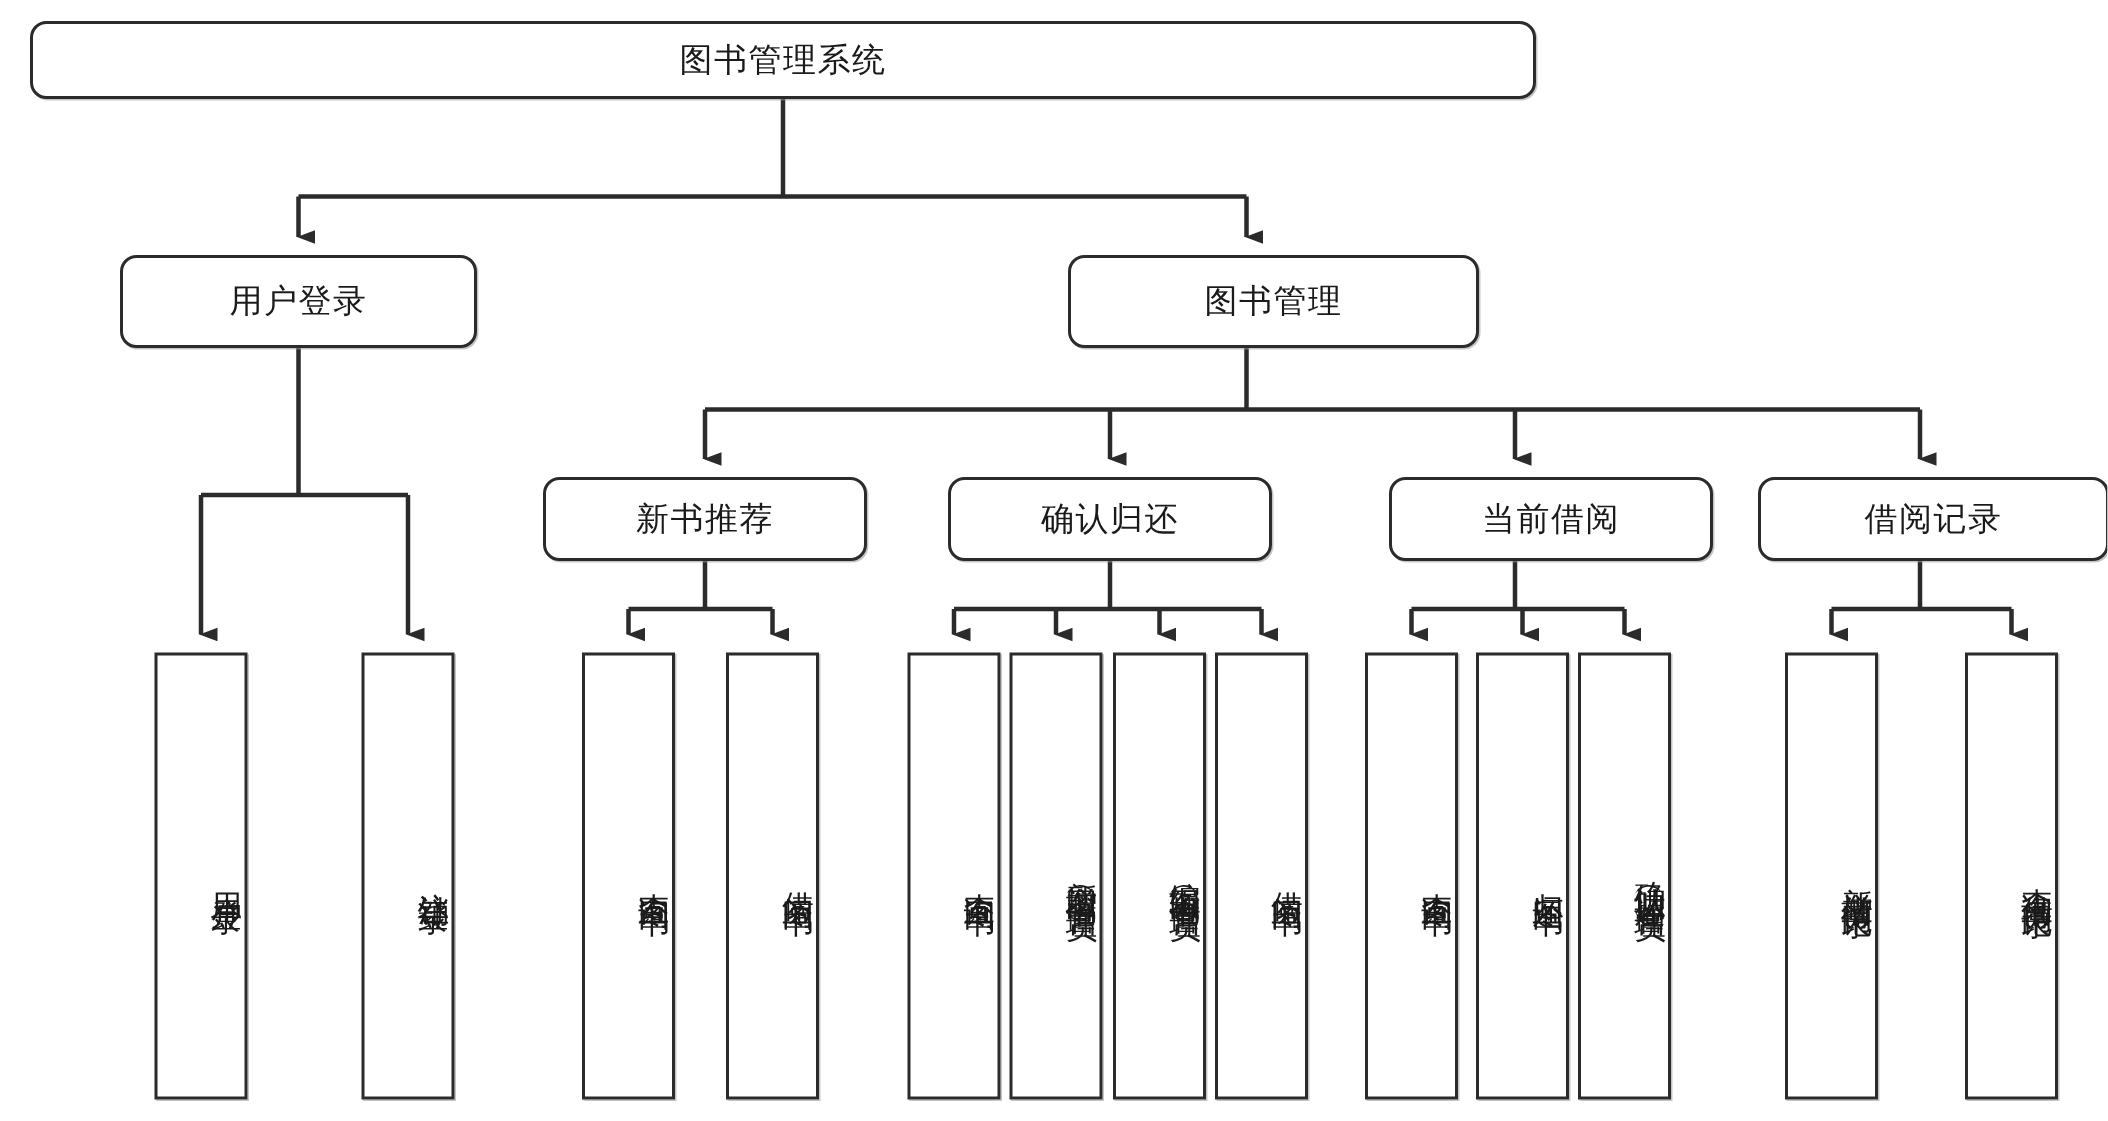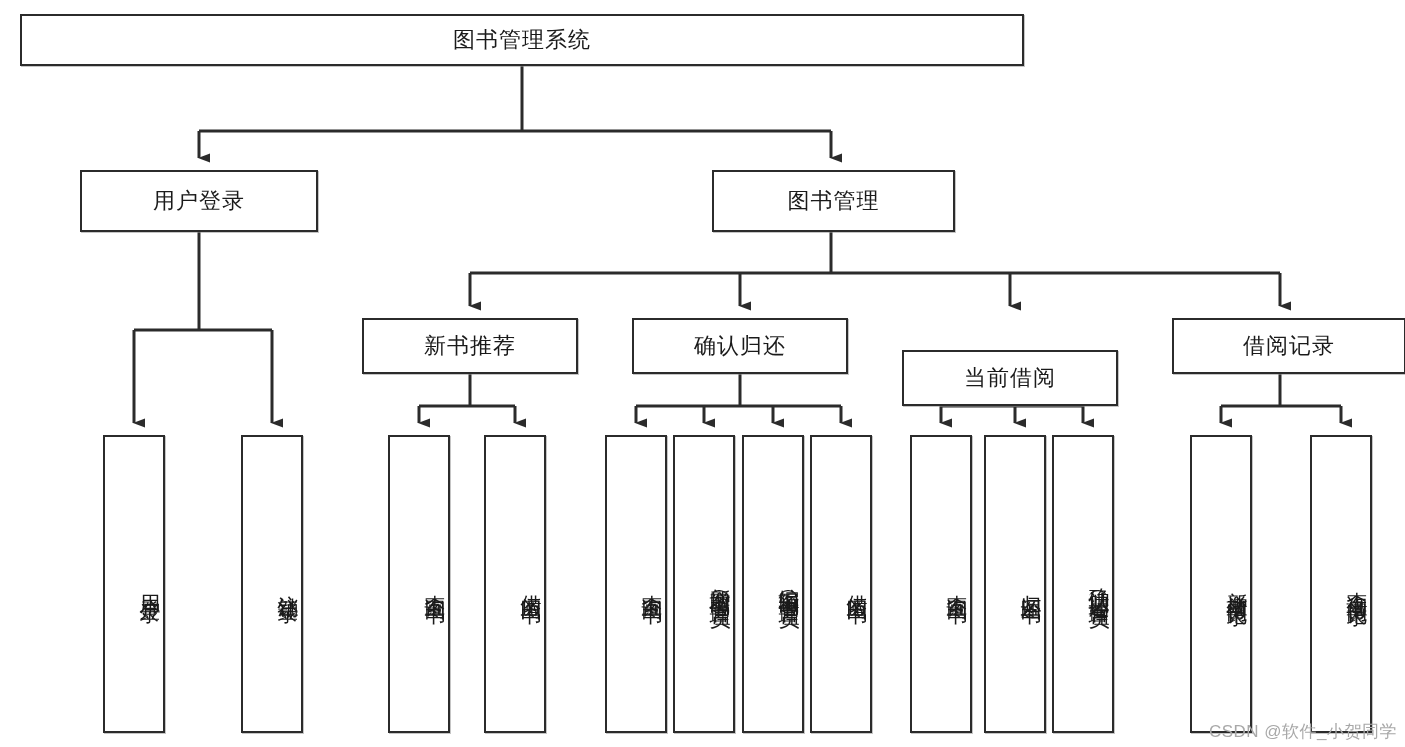--- a/index.html
+++ b/index.html
@@ -33,20 +33,21 @@
     display: flex;
     align-items: center;
     justify-content: center;
     color: #1a1a1a;
     box-shadow: 1px 1px 0 rgba(150,150,150,0.55);
   }
   .node.horiz {
     font-size: 22px;
     letter-spacing: 1px;
     line-height: 1.2;
+    border-radius: 11px;
   }
   .node.vert {
     writing-mode: vertical-rl;
     text-orientation: upright;
     font-size: 21px;
     letter-spacing: 3px;
     line-height: 1.25;
     padding: 10px 0;
     align-items: flex-start;
     justify-content: center;
@@ -116,30 +117,30 @@
       </g>
   </svg>
 
   <div id="nodes-layer">
       <div class="node horiz" style="left: 20px; top: 14px; width: 1004px; height: 52px;">
         <span class="label">图书管理系统</span>
       </div>
       <div class="node horiz" style="left: 80px; top: 170px; width: 238px; height: 62px;">
         <span class="label">用户登录</span>
       </div>
-      <div class="node horiz" style="left: 712px; top: 170px; width: 243px; height: 62px;">
+      <div class="node horiz" style="left: 712px; top: 170px; width: 274px; height: 62px;">
         <span class="label">图书管理</span>
       </div>
       <div class="node horiz" style="left: 362px; top: 318px; width: 216px; height: 56px;">
         <span class="label">新书推荐</span>
       </div>
       <div class="node horiz" style="left: 632px; top: 318px; width: 216px; height: 56px;">
         <span class="label">确认归还</span>
       </div>
-      <div class="node horiz" style="left: 902px; top: 318px; width: 216px; height: 56px; margin-top: 32px;">
+      <div class="node horiz" style="left: 926px; top: 318px; width: 216px; height: 56px;">
         <span class="label">当前借阅</span>
       </div>
       <div class="node horiz" style="left: 1172px; top: 318px; width: 234px; height: 56px;">
         <span class="label">借阅记录</span>
       </div>
       <div class="node vert" style="left: 103px; top: 435px; width: 62px; height: 298px;">
         <span class="label">用户登录</span>
       </div>
       <div class="node vert" style="left: 241px; top: 435px; width: 62px; height: 298px;">
         <span class="label">注销登录</span>
@@ -172,14 +173,13 @@
         <span class="label">确认归还（管理员）</span>
       </div>
       <div class="node vert" style="left: 1190px; top: 435px; width: 62px; height: 298px;">
         <span class="label">新增借阅记录</span>
       </div>
       <div class="node vert" style="left: 1310px; top: 435px; width: 62px; height: 298px;">
         <span class="label">查询借阅记录</span>
       </div>
     </div>
 
-  <div id="watermark">CSDN @软件_小贺同学</div>
 </div>
 
 </body></html>

